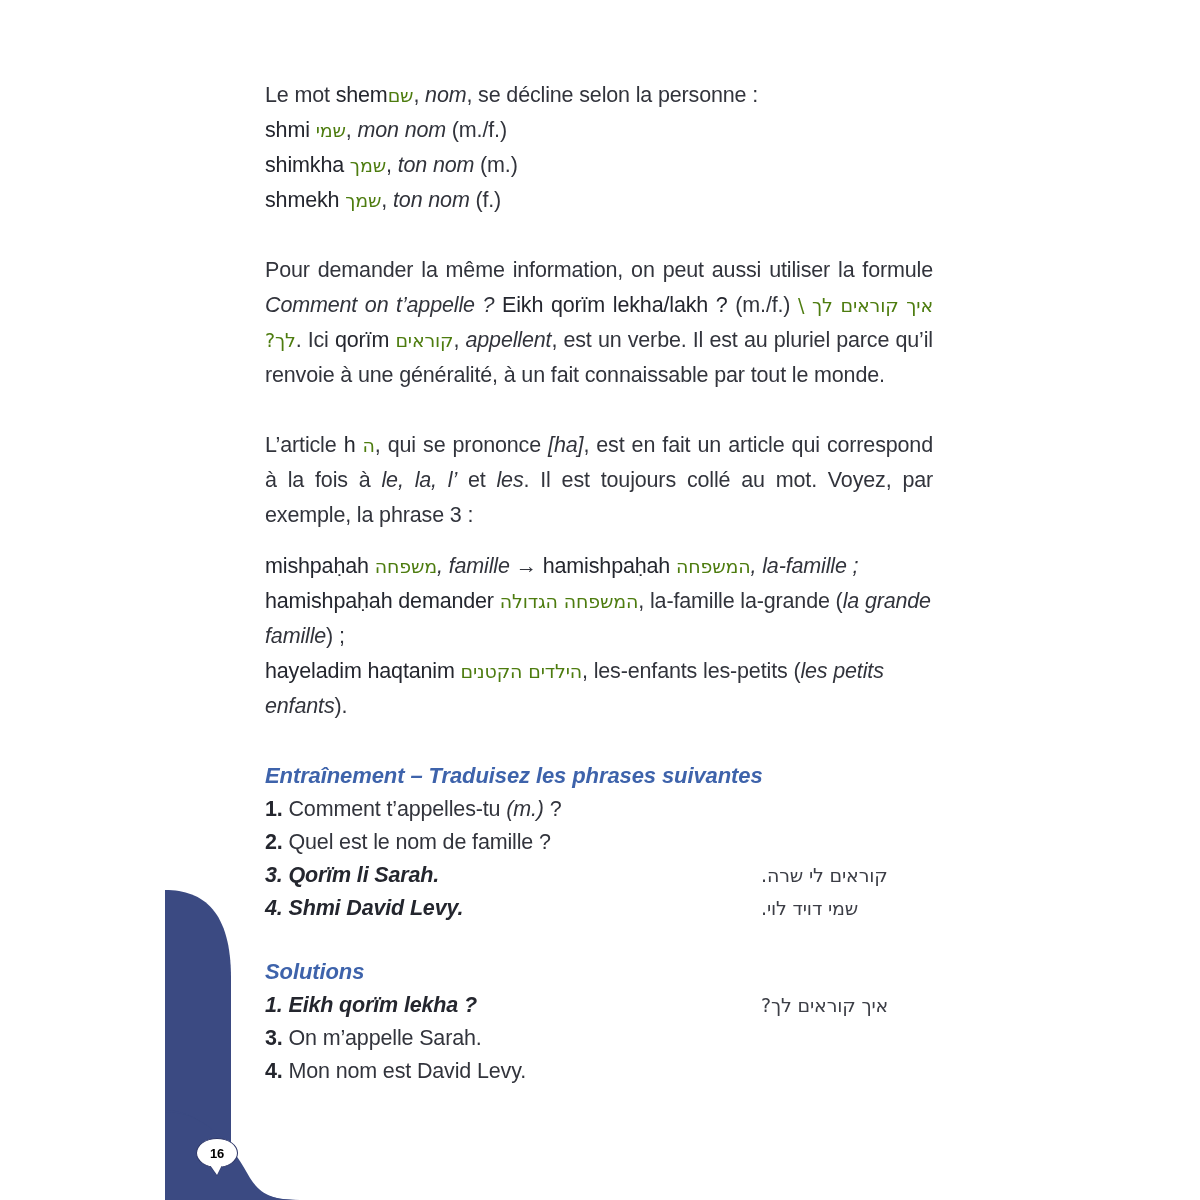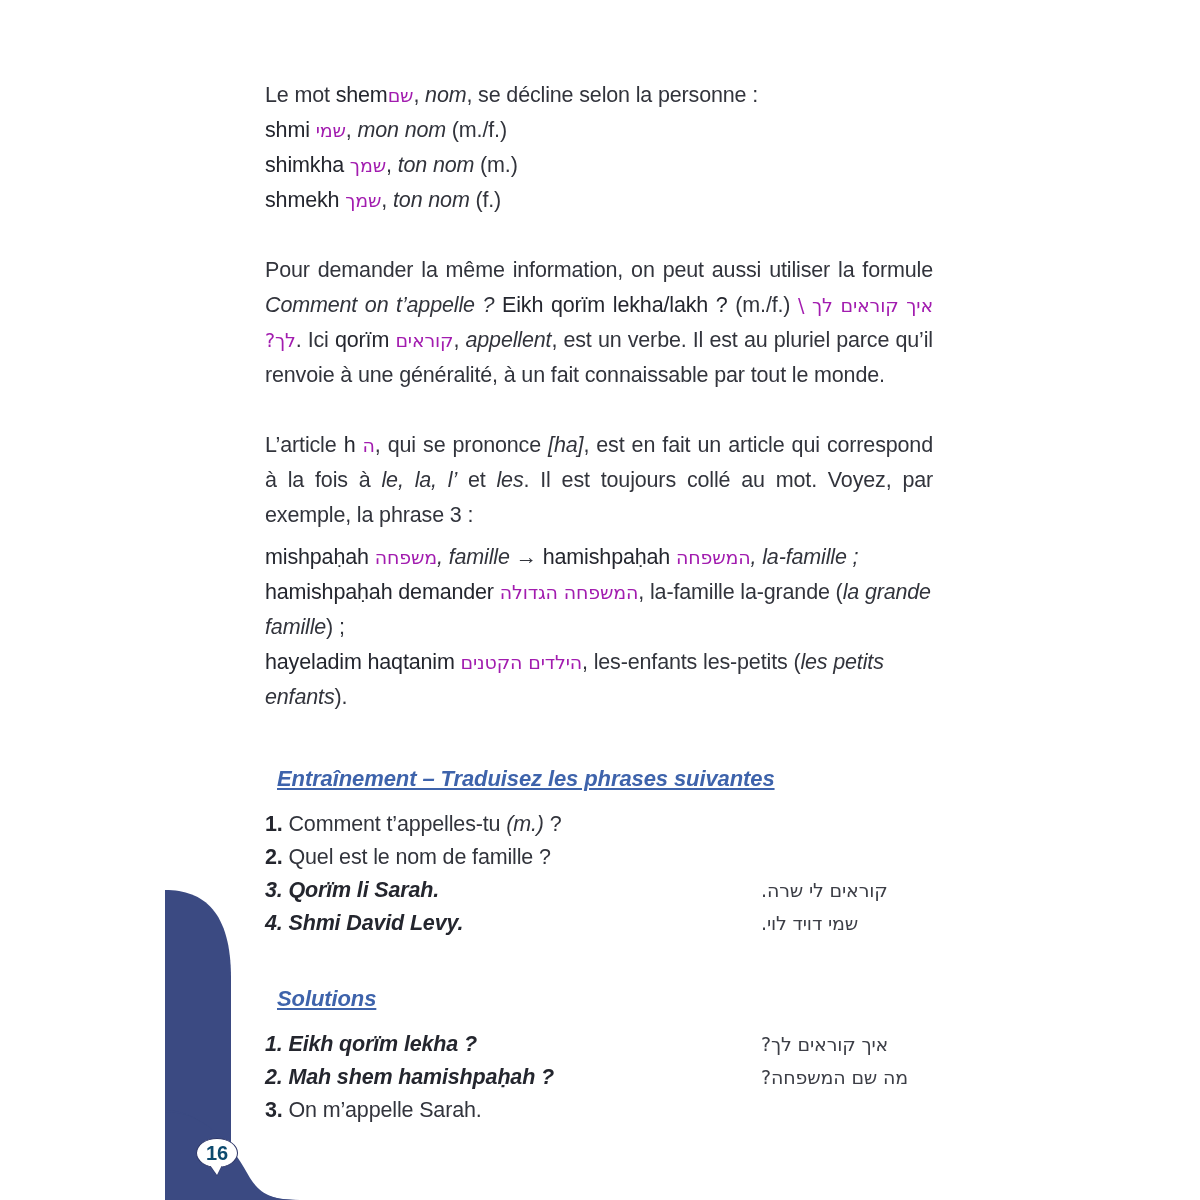--- a/index.html
+++ b/index.html
@@ -29,23 +29,23 @@
     left: 196px;
     top: 1138px;
     width: 40px;
     height: 28px;
     border-radius: 50%;
     background: #ffffff;
     border: 1px solid #2c3566;
     display: flex;
     align-items: center;
     justify-content: center;
-    font-size: 20px;
+    font-size: 13px;
     font-weight: bold;
-    color: #0c4a6e;
+    color: #000000;
     letter-spacing: -0.2px;
   }
   #page-number-badge::after {
     content: "";
     position: absolute;
     left: 13px;
     bottom: -8px;
     width: 0;
     height: 0;
     border-left: 7px solid transparent;
@@ -64,44 +64,43 @@
 
   .para {
     color: #32343c;
     font-size: 21.5px;
     line-height: 35px;
     margin: 0 0 0 0;
     text-align: left;
     letter-spacing: -0.15px;
   }
   .para.justify { text-align: justify; text-align-last: left; }
-  .para + .para { margin-top: 7px; }
+  .para + .para { margin-top: 16px; }
   .gap { height: 35px; }
   .gap-sm { height: 30px; }
 
   b, .b { font-weight: normal; color: #24262e; }
   i, .i { font-style: italic; }
   .heb {
     font-family: "DejaVu Sans", sans-serif;
     font-size: 19px;
     direction: rtl;
     unicode-bidi: isolate;
-    color: #a21caf;
+    color: #4d7c0f;
   }
 
   
   .section-head {
     color: #3e63ab;
     font-weight: bold;
     font-style: italic;
     font-size: 22px;
     line-height: 34px;
-    margin: 12px;
+    margin: 0;
     letter-spacing: -0.1px;
-    text-decoration: underline;
   }
   .qrow {
     display: flex;
     align-items: baseline;
     justify-content: space-between;
     line-height: 33px;
     color: #32343c;
     font-size: 21.5px;
     letter-spacing: -0.15px;
   }
@@ -197,25 +196,25 @@
   <div class="gap-sm"></div>
 
   <div>
     <p class="section-head">Solutions</p>
 
     <div class="qrow">
       <span class="fr bold"><span class="num">1.</span> <span>Eikh qorïm lekha ?</span></span>
       <span class="he">איך קוראים לך?</span>
     </div>
 
-    <div class="qrow">
-      <span class="fr bold"><span class="num">2.</span> <span>Mah shem hamishpaḥah ?</span></span>
-      <span class="he">מה שם המשפחה?</span>
-    </div>
 
     <div class="qrow">
       <span class="fr"><span class="num">3.</span> <span>On m’appelle Sarah.</span></span>
       <span class="he"></span>
     </div>
 
+    <div class="qrow">
+      <span class="fr"><span class="num">4.</span> <span>Mon nom est David Levy.</span></span>
+      <span class="he"></span>
+    </div>
   </div>
 
 </div>
 
 </body></html>

